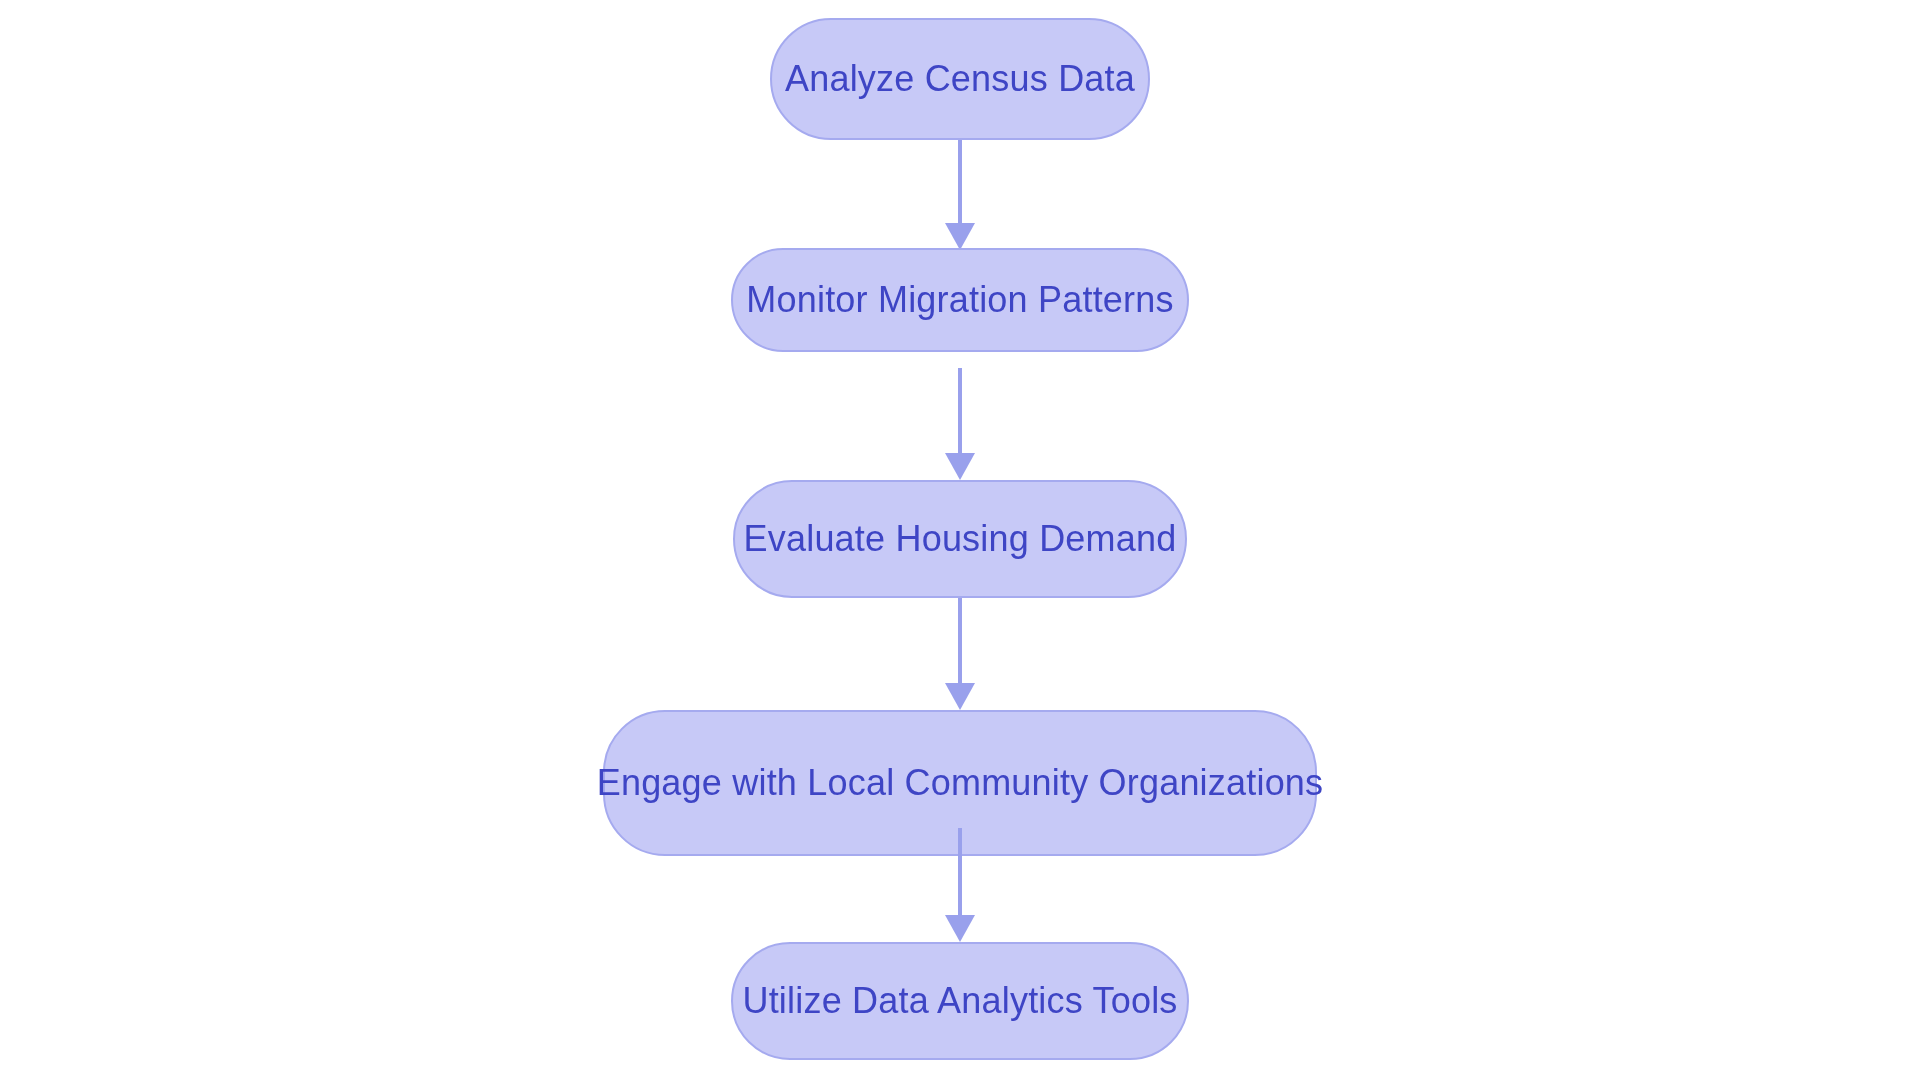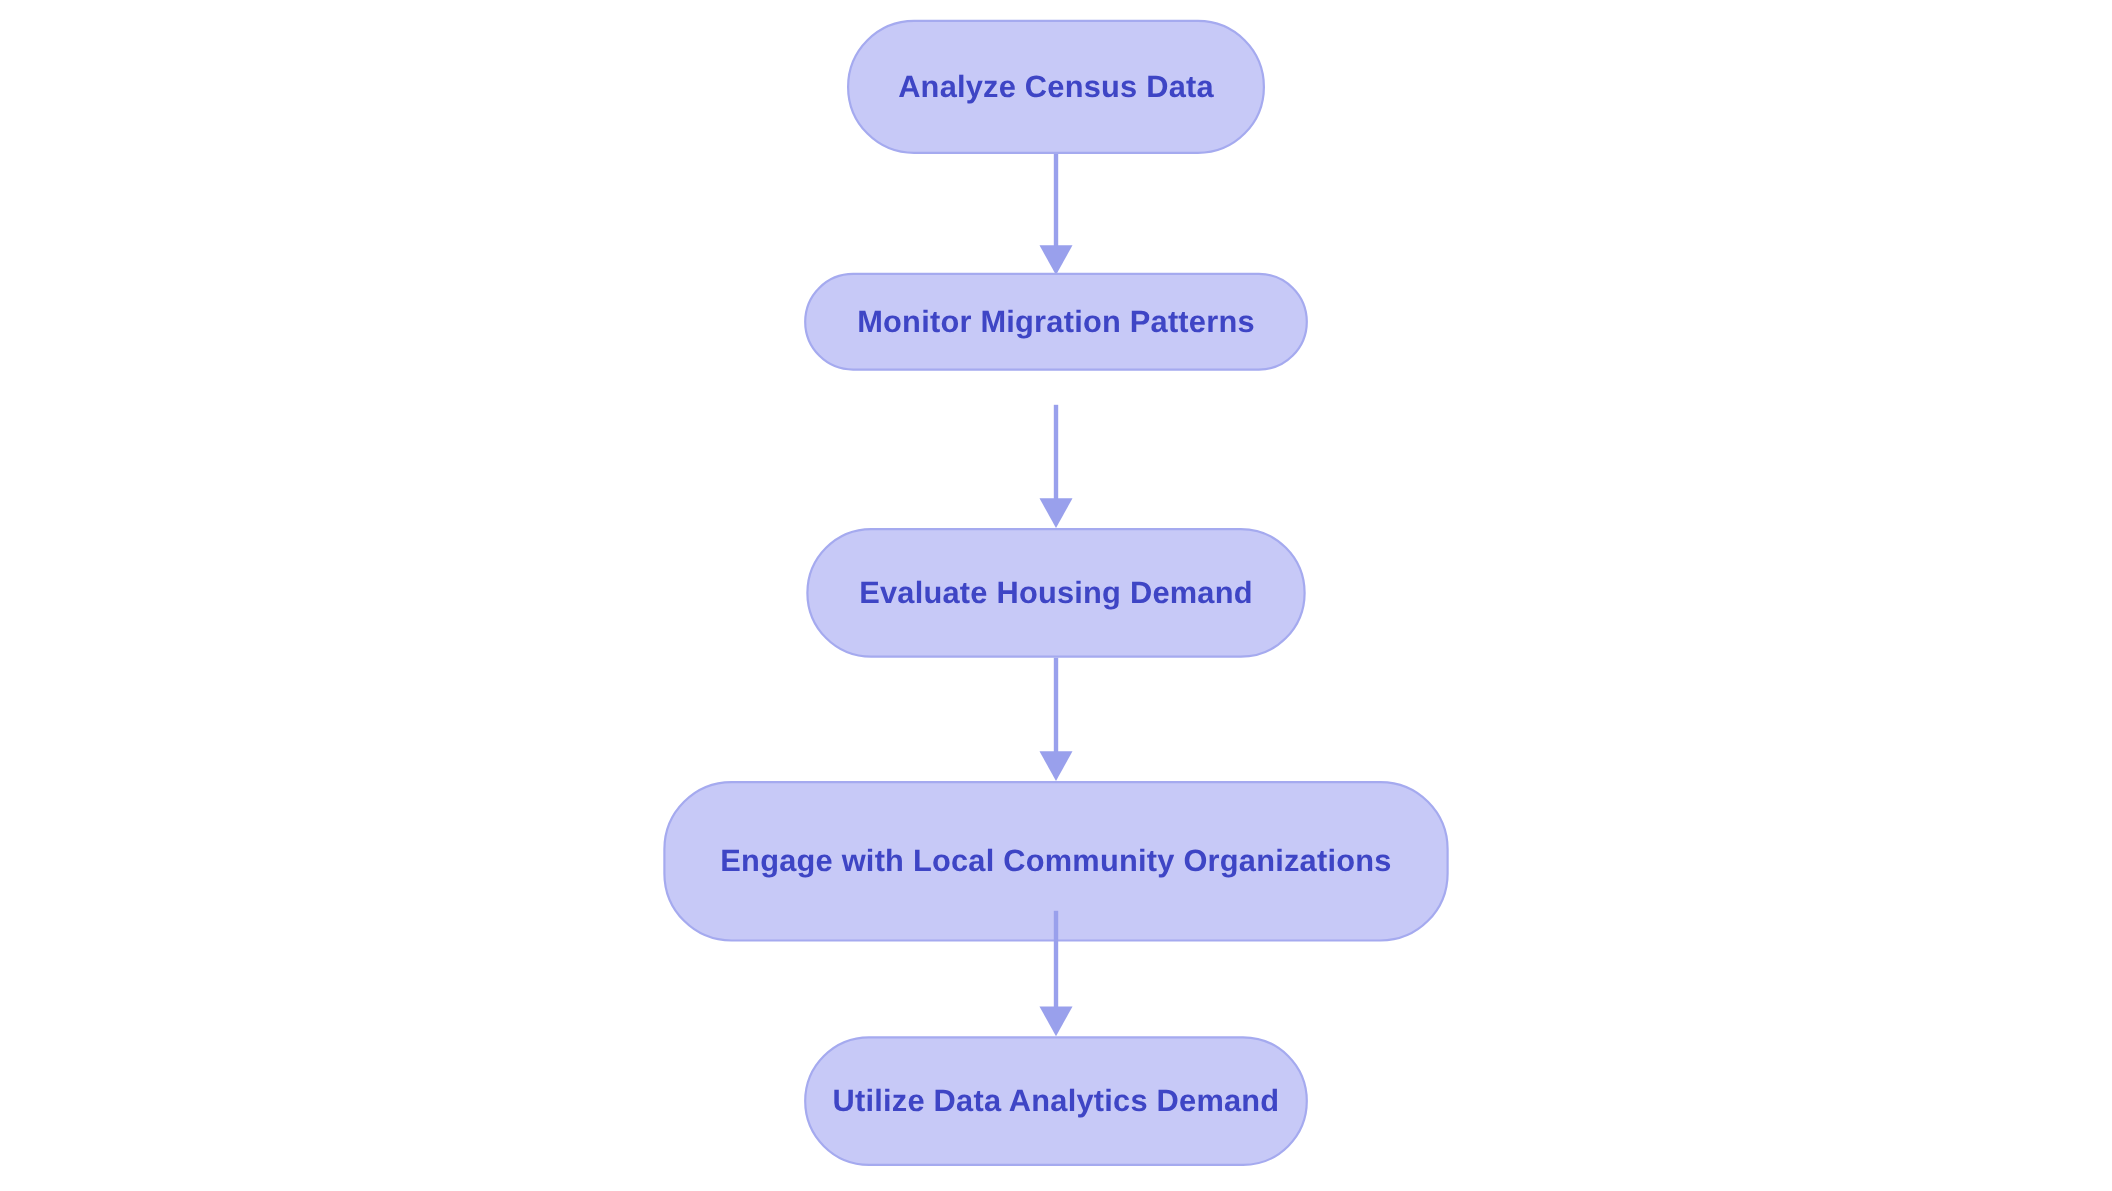--- a/index.html
+++ b/index.html
@@ -20,28 +20,28 @@
     box-sizing: border-box;
     background: #c7c9f7;
     border: 2px solid #a5aaef;
     border-radius: 62px;
     display: flex;
     align-items: center;
     justify-content: center;
   }
   .node-label {
     color: #3e45c5;
-    font-size: 28px;
-    font-weight: 700;
+    font-size: 36px;
+    font-weight: 400;
     letter-spacing: 0.2px;
     white-space: nowrap;
     text-align: center;
   }
   .n1 { left: 770px; top: 18px;  width: 380px; height: 122px; }
-  .n2 { left: 731px; top: 248px; width: 458px; height: 89px; }
+  .n2 { left: 731px; top: 248px; width: 458px; height: 104px; }
   .n3 { left: 733px; top: 480px; width: 454px; height: 118px; }
   .n4 { left: 603px; top: 710px; width: 714px; height: 146px; }
   .n5 { left: 731px; top: 942px; width: 458px; height: 118px; }
 
   .arrow {
     position: absolute;
     left: 945px;
     width: 30px;
   }
   .a1 { top: 140px; height: 110px; }
@@ -103,16 +103,16 @@
   <div class="node n4">
     <span class="node-label">Engage with Local Community Organizations</span>
   </div>
 
   <div class="arrow a4">
     <div class="arrow-line"></div>
     <div class="arrow-head"></div>
   </div>
 
   <div class="node n5">
-    <span class="node-label">Utilize Data Analytics Demand</span>
+    <span class="node-label">Utilize Data Analytics Tools</span>
   </div>
 
 </div>
 
 </body></html>

